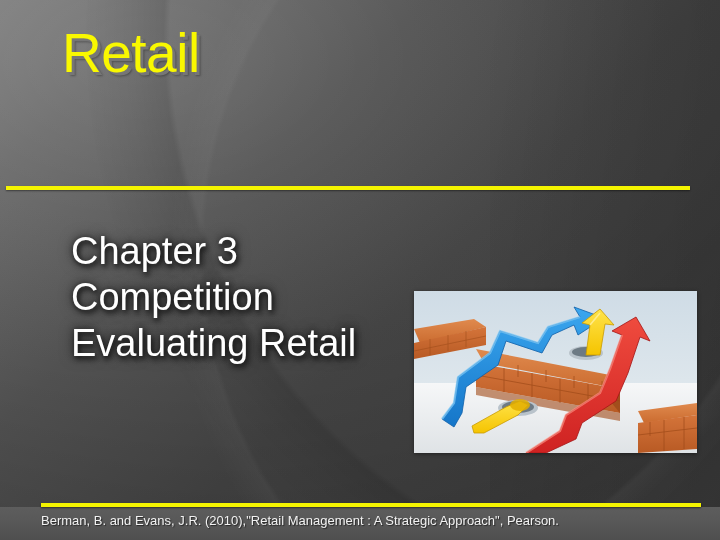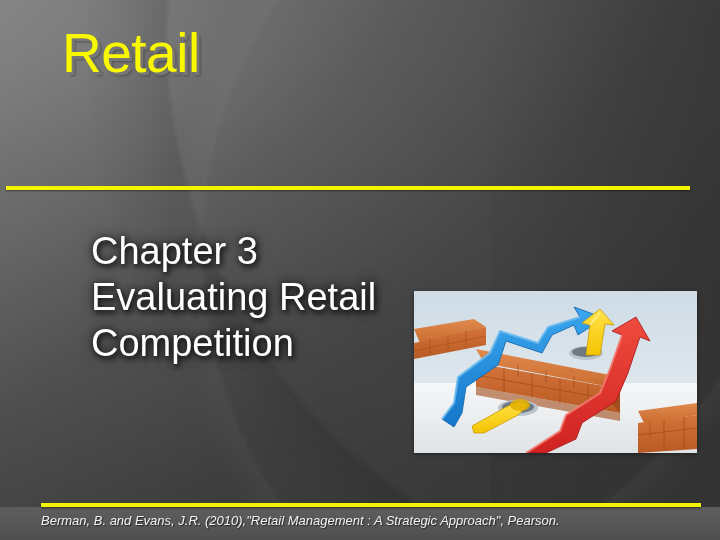--- a/index.html
+++ b/index.html
@@ -89,21 +89,20 @@
     box-shadow: 0 1px 2px rgba(0,0,0,0.45);
   }
 
   
   .subtitle-block {
     position: absolute;
     left: 71px;
     top: 228px;
     width: 400px;
     z-index: 3;
-    margin-left: 20px;
   }
   .subtitle-line {
     font-size: 38px;
     line-height: 46px;
     color: #ffffff;
     font-weight: 400;
     letter-spacing: 0px;
     white-space: nowrap;
     text-shadow:
       0 0 6px rgba(25,25,25,0.85),
@@ -149,21 +148,20 @@
     position: absolute;
     left: 41px;
     top: 512px;
     width: 660px;
     font-size: 13px;
     line-height: 18px;
     color: #f2f2f2;
     white-space: nowrap;
     text-shadow: 1px 1px 1px rgba(0,0,0,0.55);
     z-index: 5;
-    font-style: italic;
   }
 </style>
 </head>
 <body>
 
 <div id="slide">
 
   <div class="bg-base"></div>
   <div class="bg-vignette"></div>
   <div class="bg-arc1"></div>
@@ -171,22 +169,22 @@
   <div class="bg-arc3"></div>
   <div class="bg-dark-right"></div>
 
   <div class="title-block">
     <div class="title-line">Retail</div>
   </div>
   <div class="rule-top"></div>
 
   <div class="subtitle-block">
     <div class="subtitle-line">Chapter 3</div>
+    <div class="subtitle-line">Competition</div>
     <div class="subtitle-line">Evaluating Retail</div>
-    <div class="subtitle-line">Competition</div>
   </div>
 
   <div class="picture">
     <svg class="pic-svg" viewBox="0 0 283 162" preserveAspectRatio="none">
       <defs>
         <linearGradient id="skyG" x1="0" y1="0" x2="0" y2="1">
           <stop offset="0%" stop-color="#cfdce6"></stop>
           <stop offset="55%" stop-color="#dde6ec"></stop>
           <stop offset="100%" stop-color="#f2f4f5"></stop>
         </linearGradient>

